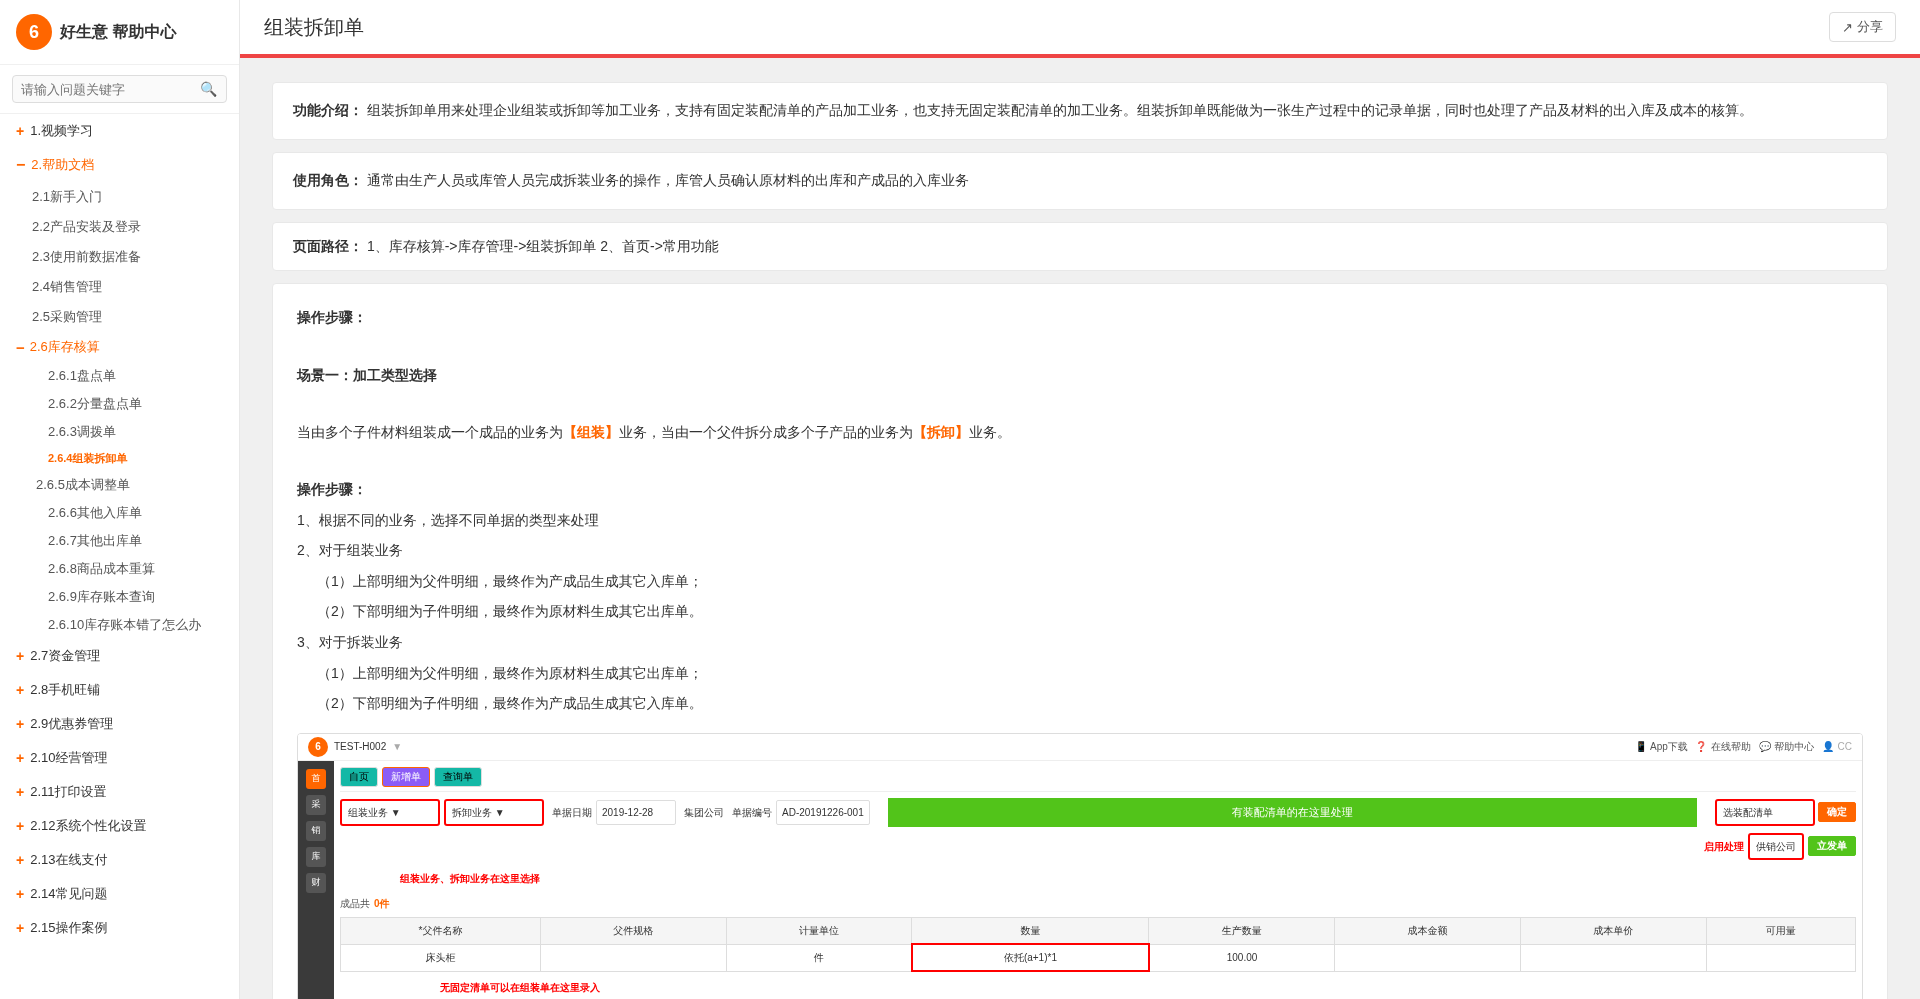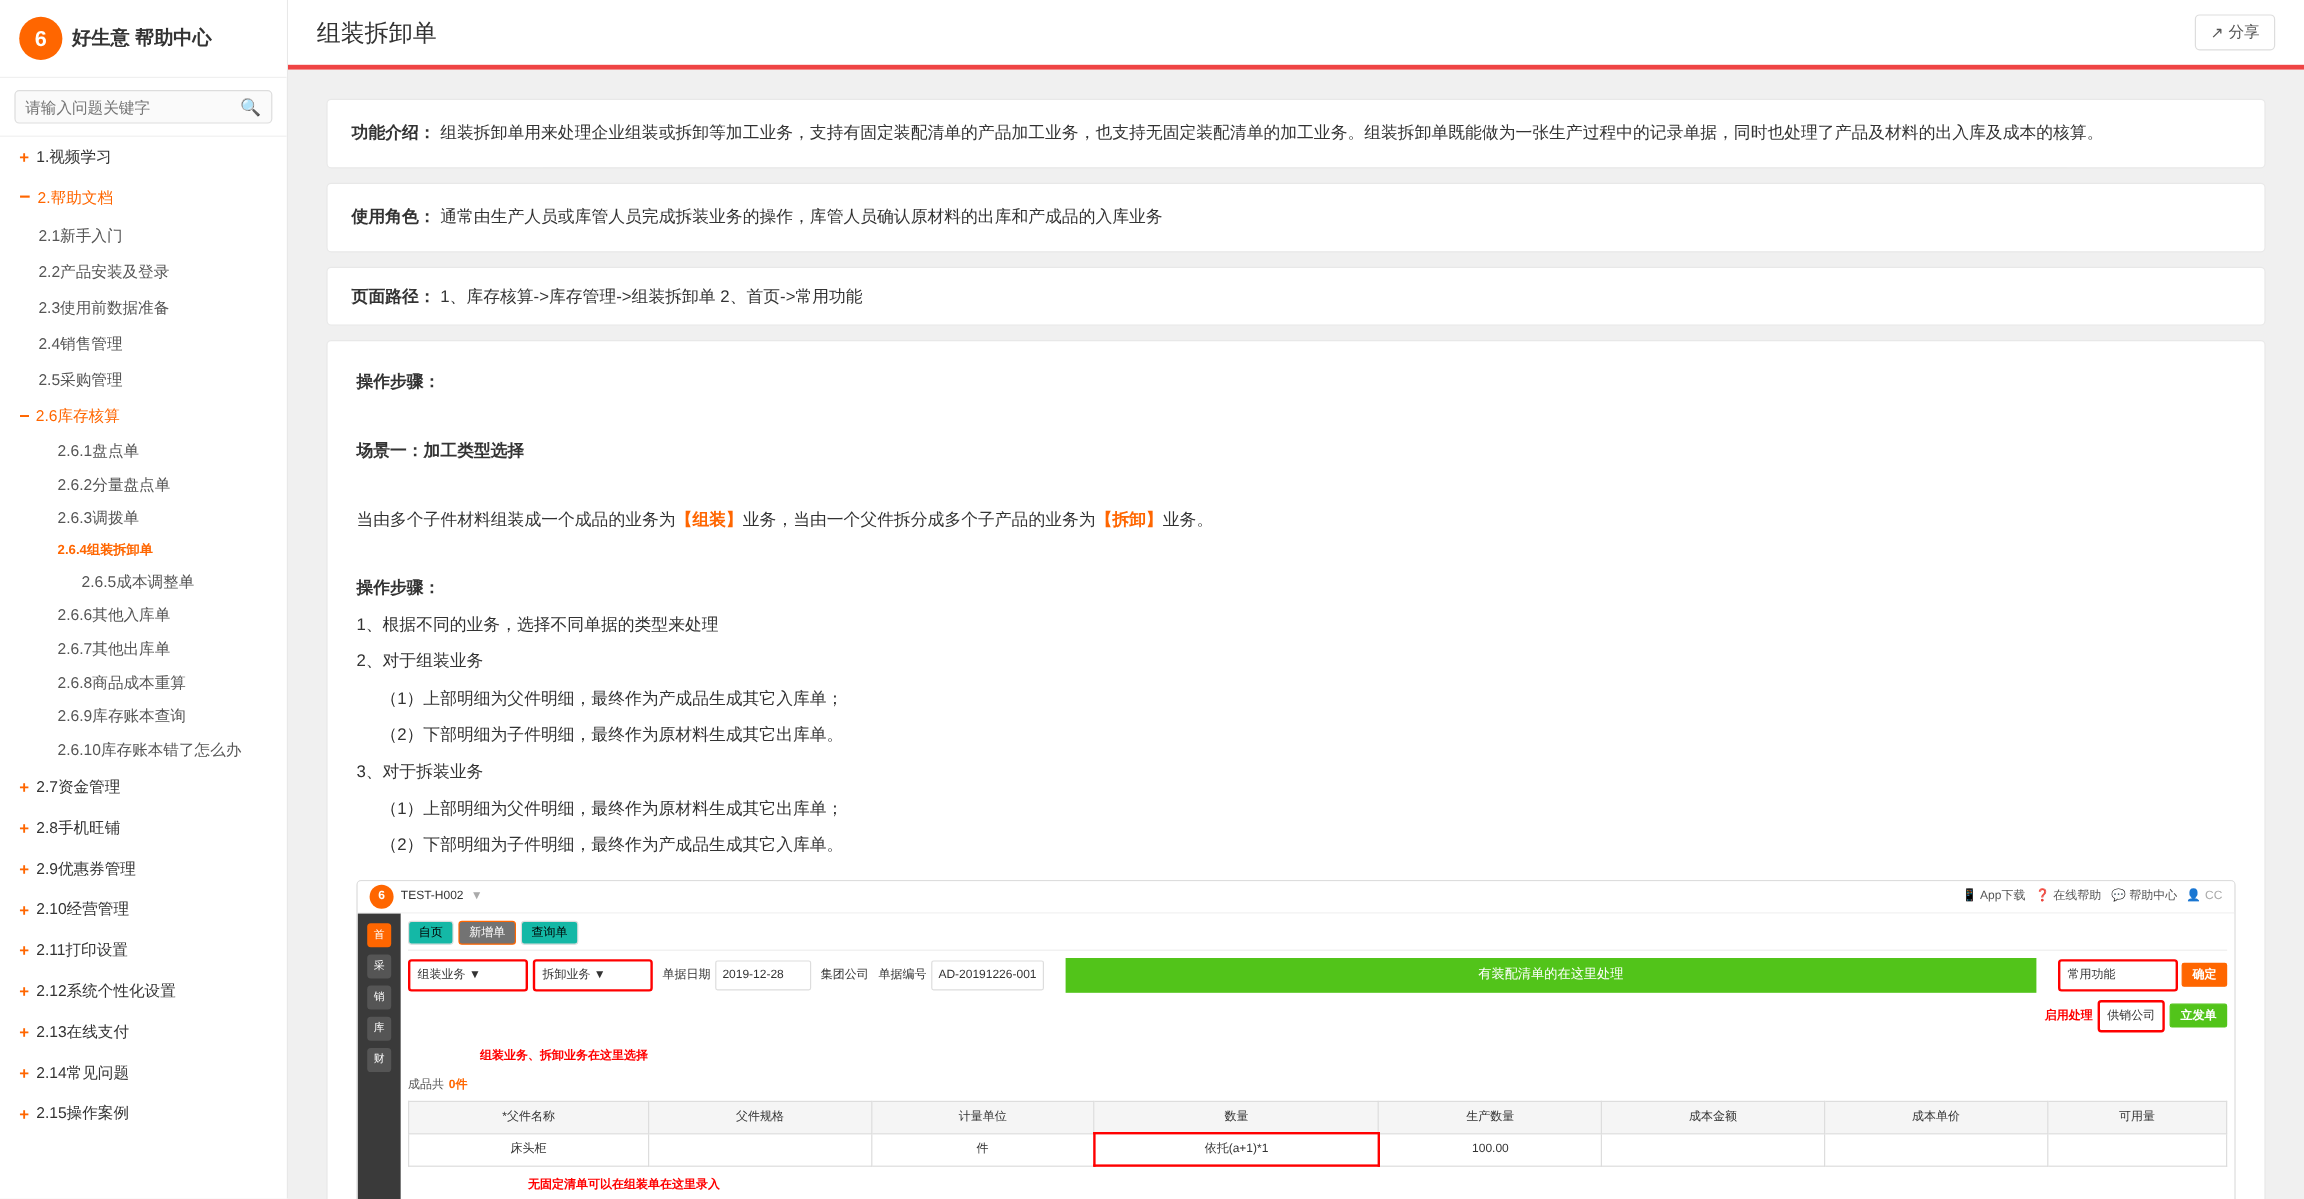--- a/index.html
+++ b/index.html
@@ -219,21 +219,21 @@
     .mock-tab {
       padding: 2px 8px;
       background: #14b8a6;
       border: 1px solid #ddd;
       border-radius: 3px;
       cursor: pointer;
       font-size: 10px;
     }
 
     .mock-tab.active-tab {
-      background: #737373;
+      background: #8b5cf6;
       color: #fff;
       border-color: #ff6600;
     }
 
     .mock-form-row {
       display: flex;
       gap: 8px;
       margin-bottom: 6px;
       align-items: center;
       font-size: 10px;
@@ -369,21 +369,21 @@
   <div class="sub-nav-item">2.4销售管理</div>
   <div class="sub-nav-item">2.5采购管理</div>
   <div class="sub-nav-item active" style="color:#ff6600; display:flex; align-items:center; gap:5px; padding-left:16px;">
     <span style="color:#ff6600;font-weight:bold;font-size:15px;">−</span>
     <span>2.6库存核算</span>
   </div>
   <div style="padding-left:48px; padding-top:5px; padding-bottom:5px; font-size:13px; color:#555; cursor:pointer;">2.6.1盘点单</div>
   <div style="padding-left:48px; padding-top:5px; padding-bottom:5px; font-size:13px; color:#555; cursor:pointer;">2.6.2分量盘点单</div>
   <div style="padding-left:48px; padding-top:5px; padding-bottom:5px; font-size:13px; color:#555; cursor:pointer;">2.6.3调拨单</div>
   <div style="padding-left:48px; padding-top:5px; padding-bottom:5px; font-size:11px; color:#ff6600; cursor:pointer; font-weight:bold;">2.6.4组装拆卸单</div>
-  <div style="padding-left:68px; padding-top:5px; padding-bottom:5px; font-size:13px; color:#555; cursor:pointer;">2.6.5成本调整单</div>
+  <div style="padding-left:36px; padding-top:5px; padding-bottom:5px; font-size:13px; color:#555; cursor:pointer;">2.6.5成本调整单</div>
   <div style="padding-left:48px; padding-top:5px; padding-bottom:5px; font-size:13px; color:#555; cursor:pointer;">2.6.6其他入库单</div>
   <div style="padding-left:48px; padding-top:5px; padding-bottom:5px; font-size:13px; color:#555; cursor:pointer;">2.6.7其他出库单</div>
   <div style="padding-left:48px; padding-top:5px; padding-bottom:5px; font-size:13px; color:#555; cursor:pointer;">2.6.8商品成本重算</div>
   <div style="padding-left:48px; padding-top:5px; padding-bottom:5px; font-size:13px; color:#555; cursor:pointer;">2.6.9库存账本查询</div>
   <div style="padding-left:48px; padding-top:5px; padding-bottom:5px; font-size:13px; color:#555; cursor:pointer;">2.6.10库存账本错了怎么办</div>
   <div class="nav-item">
     <span class="plus-icon">+</span>
     <span>2.7资金管理</span>
   </div>
   <div class="nav-item">
@@ -512,21 +512,21 @@
                 <div class="mock-field">
                   <span>集团公司</span>
                 </div>
                 <div class="mock-field">
                   <span>单据编号</span>
                   <div class="mock-input">AD-20191226-001</div>
                 </div>
 
                 <div class="green-banner">有装配清单的在这里处理</div>
                 <div style="display:flex; align-items:center; gap:3px;">
-                  <div class="orange-select red-box">常用功能</div>
+                  <div class="orange-select red-box">选装配清单</div>
                   <button class="mock-btn orange">确定</button>
                 </div>
               </div>
 
               <div style="display:flex; justify-content:flex-end; margin-bottom:4px; align-items:center; gap:4px;">
                 <span style="color:red; font-size:10px; font-weight:bold;">启用处理</span>
                 <div style="border:2px solid red; padding:2px 6px; background:#fff; font-size:10px; border-radius:3px;">供销公司</div>
                 <button class="mock-btn green">立发单</button>
               </div>
 

